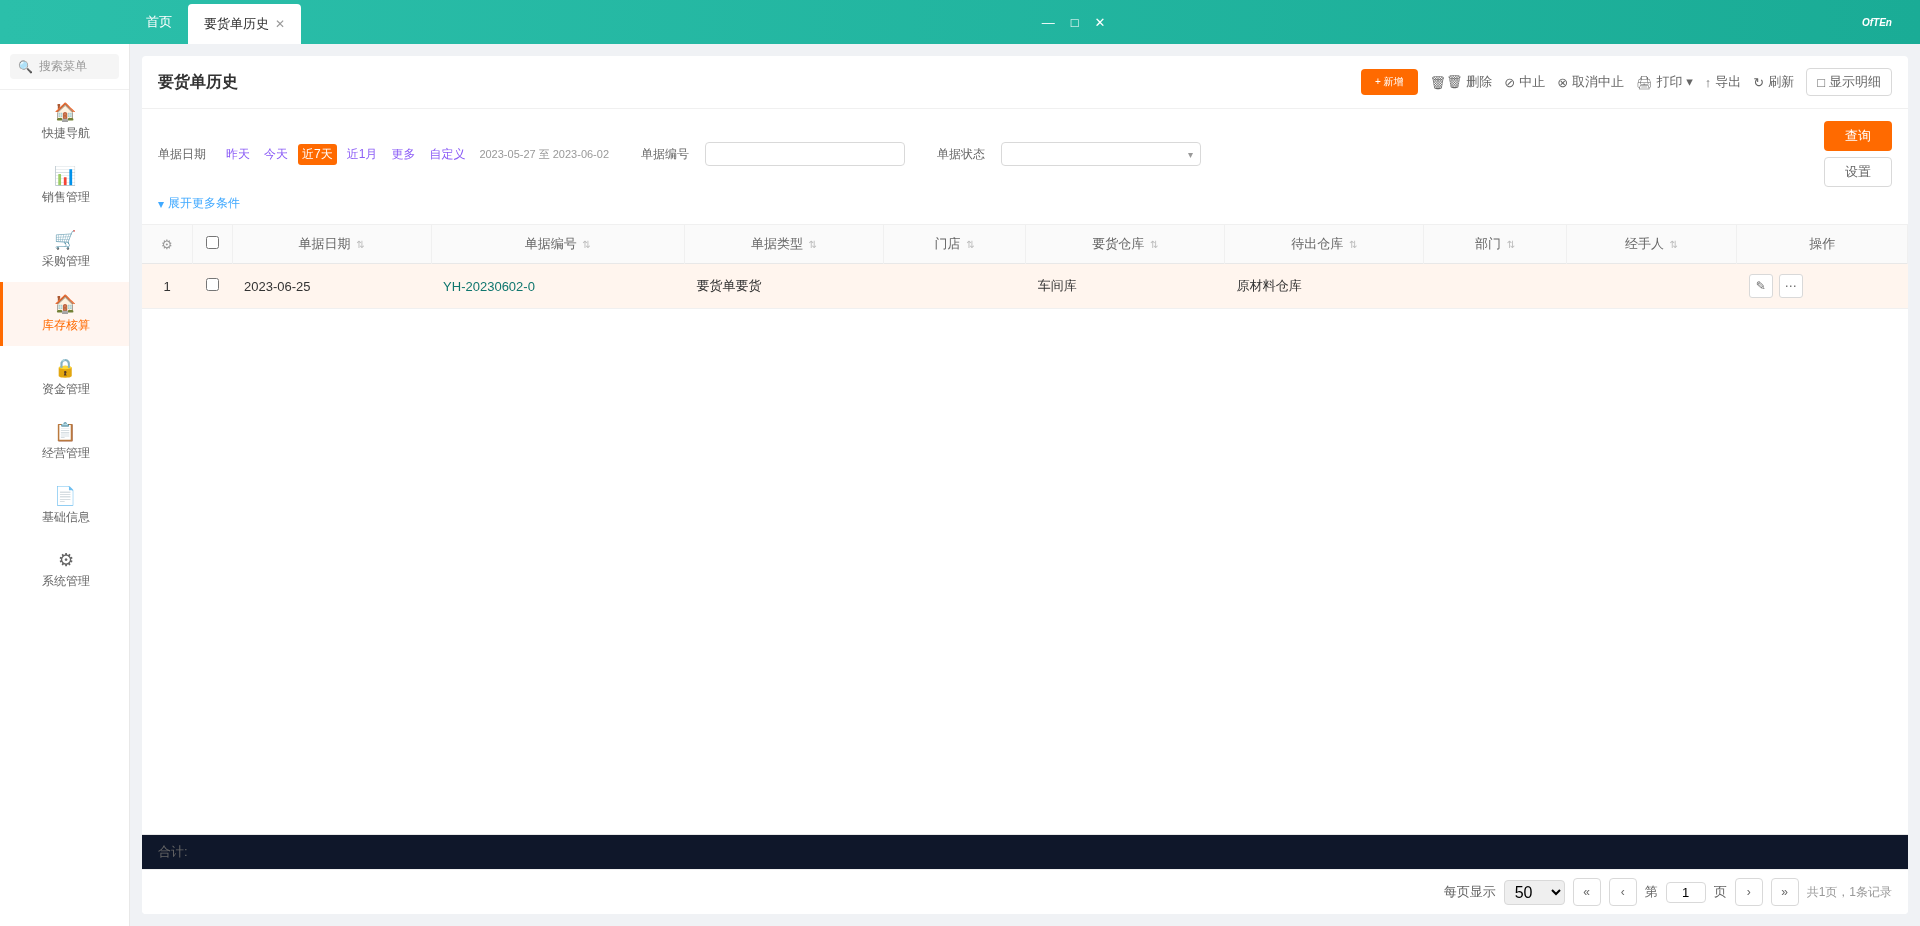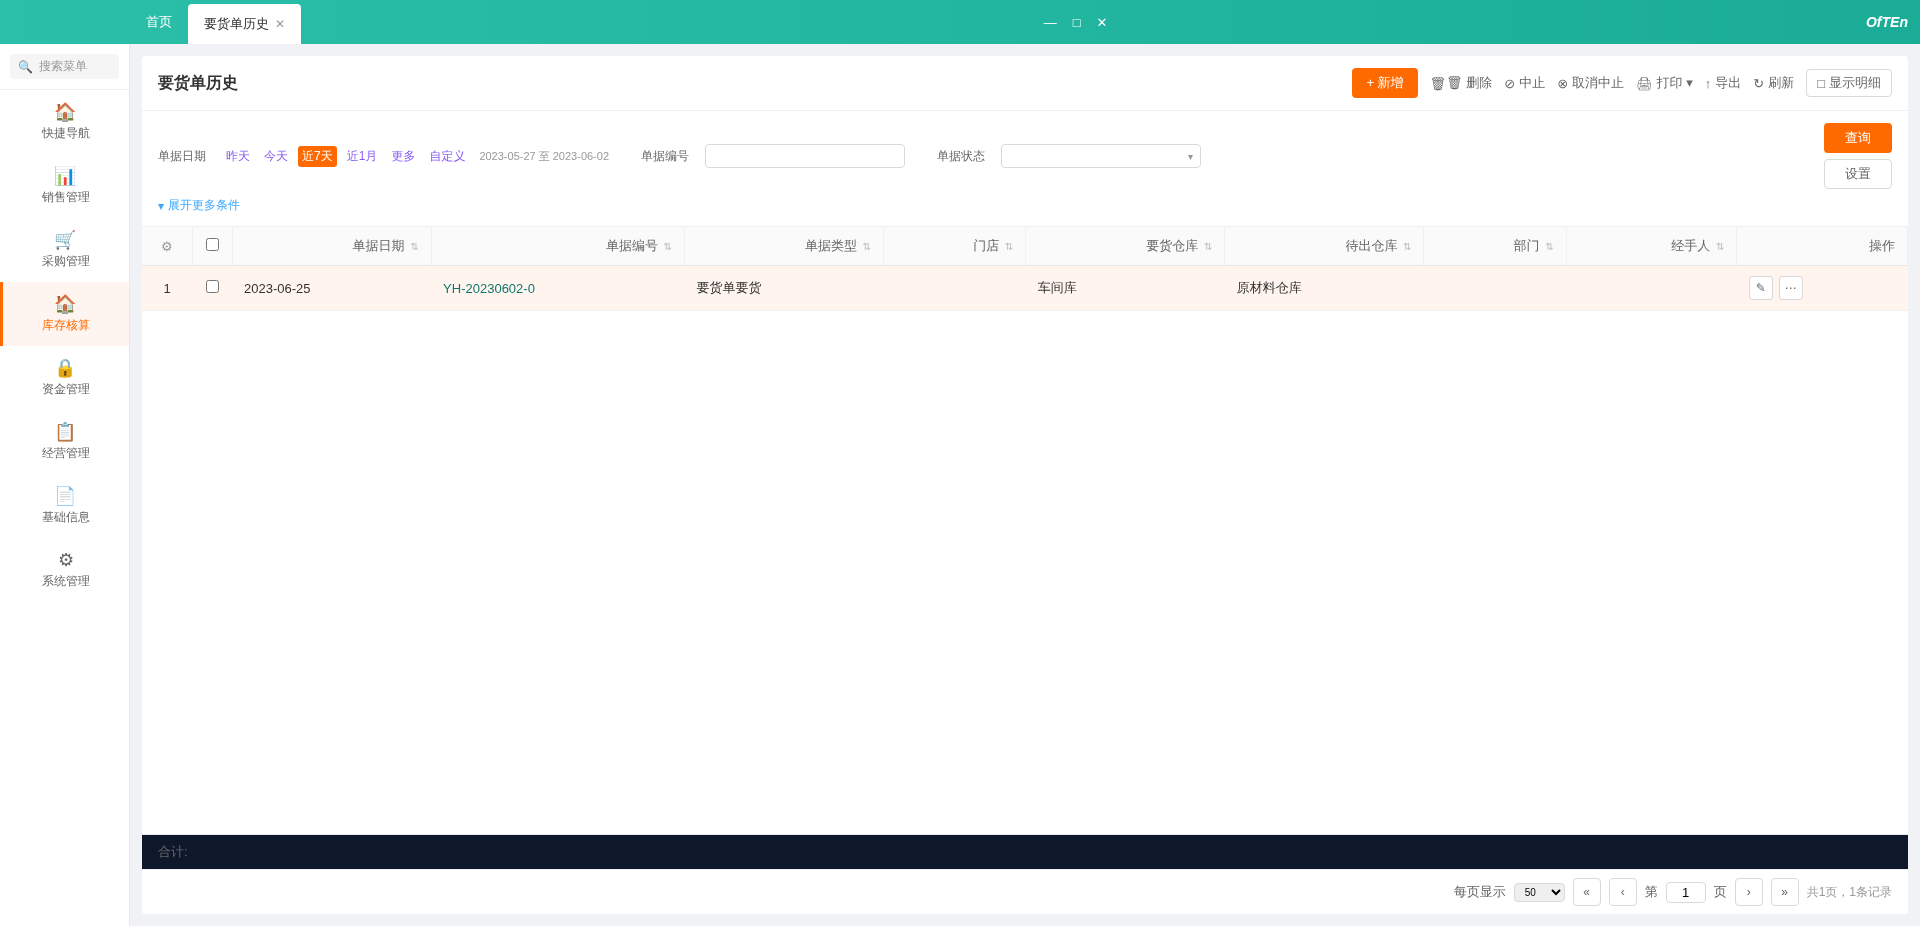--- a/index.html
+++ b/index.html
@@ -45,25 +45,25 @@
       gap: 16px;
       padding-right: 16px;
     }
     .top-bar-right span {
       color: #fff;
       font-size: 13px;
       cursor: pointer;
     }
     .brand-text {
       color: #fff;
-      font-size: 14px;
+      font-size: 10px;
       font-weight: bold;
       font-style: italic;
       margin-left: auto;
-      padding-right: 12px;
+      padding-right: 28px;
     }
 
     
     .layout {
       display: flex;
       flex: 1;
       overflow: hidden;
     }
 
     
@@ -149,21 +149,21 @@
       align-items: center;
       gap: 12px;
     }
     .btn-add {
       background: #ff6a00;
       color: #fff;
       border: none;
       border-radius: 4px;
       padding: 6px 14px;
       cursor: pointer;
-      font-size: 13px;
+      font-size: 10px;
       display: flex;
       align-items: center;
       gap: 4px;
     }
     .btn-action {
       background: none;
       border: none;
       color: #666;
       cursor: pointer;
       font-size: 13px;
@@ -298,21 +298,21 @@
       width: 100%;
       border-collapse: collapse;
       font-size: 13px;
     }
     thead tr {
       background: #fafafa;
       border-bottom: 1px solid #e8e8e8;
     }
     thead th {
       padding: 10px 12px;
-      text-align: right;
+      text-align: center;
       color: #666;
       font-weight: normal;
       white-space: nowrap;
       border-right: 1px solid #f0f0f0;
       position: relative;
     }
     thead th .sort-icon {
       font-size: 10px;
       color: #bbb;
       margin-left: 2px;
@@ -361,21 +361,21 @@
       background: #fff;
       border-top: 1px solid #f0f0f0;
       gap: 8px;
       flex-shrink: 0;
     }
     .pagination-label { color: #666; font-size: 13px; }
     .pagination-select {
       border: 1px solid #d9d9d9;
       border-radius: 4px;
       padding: 2px 6px;
-      font-size: 10px;
+      font-size: 16px;
     }
     .page-nav-btn {
       width: 28px; height: 28px;
       border: 1px solid #d9d9d9;
       border-radius: 4px;
       background: #fff;
       cursor: pointer;
       display: flex; align-items: center; justify-content: center;
       font-size: 12px;
       color: #666;

